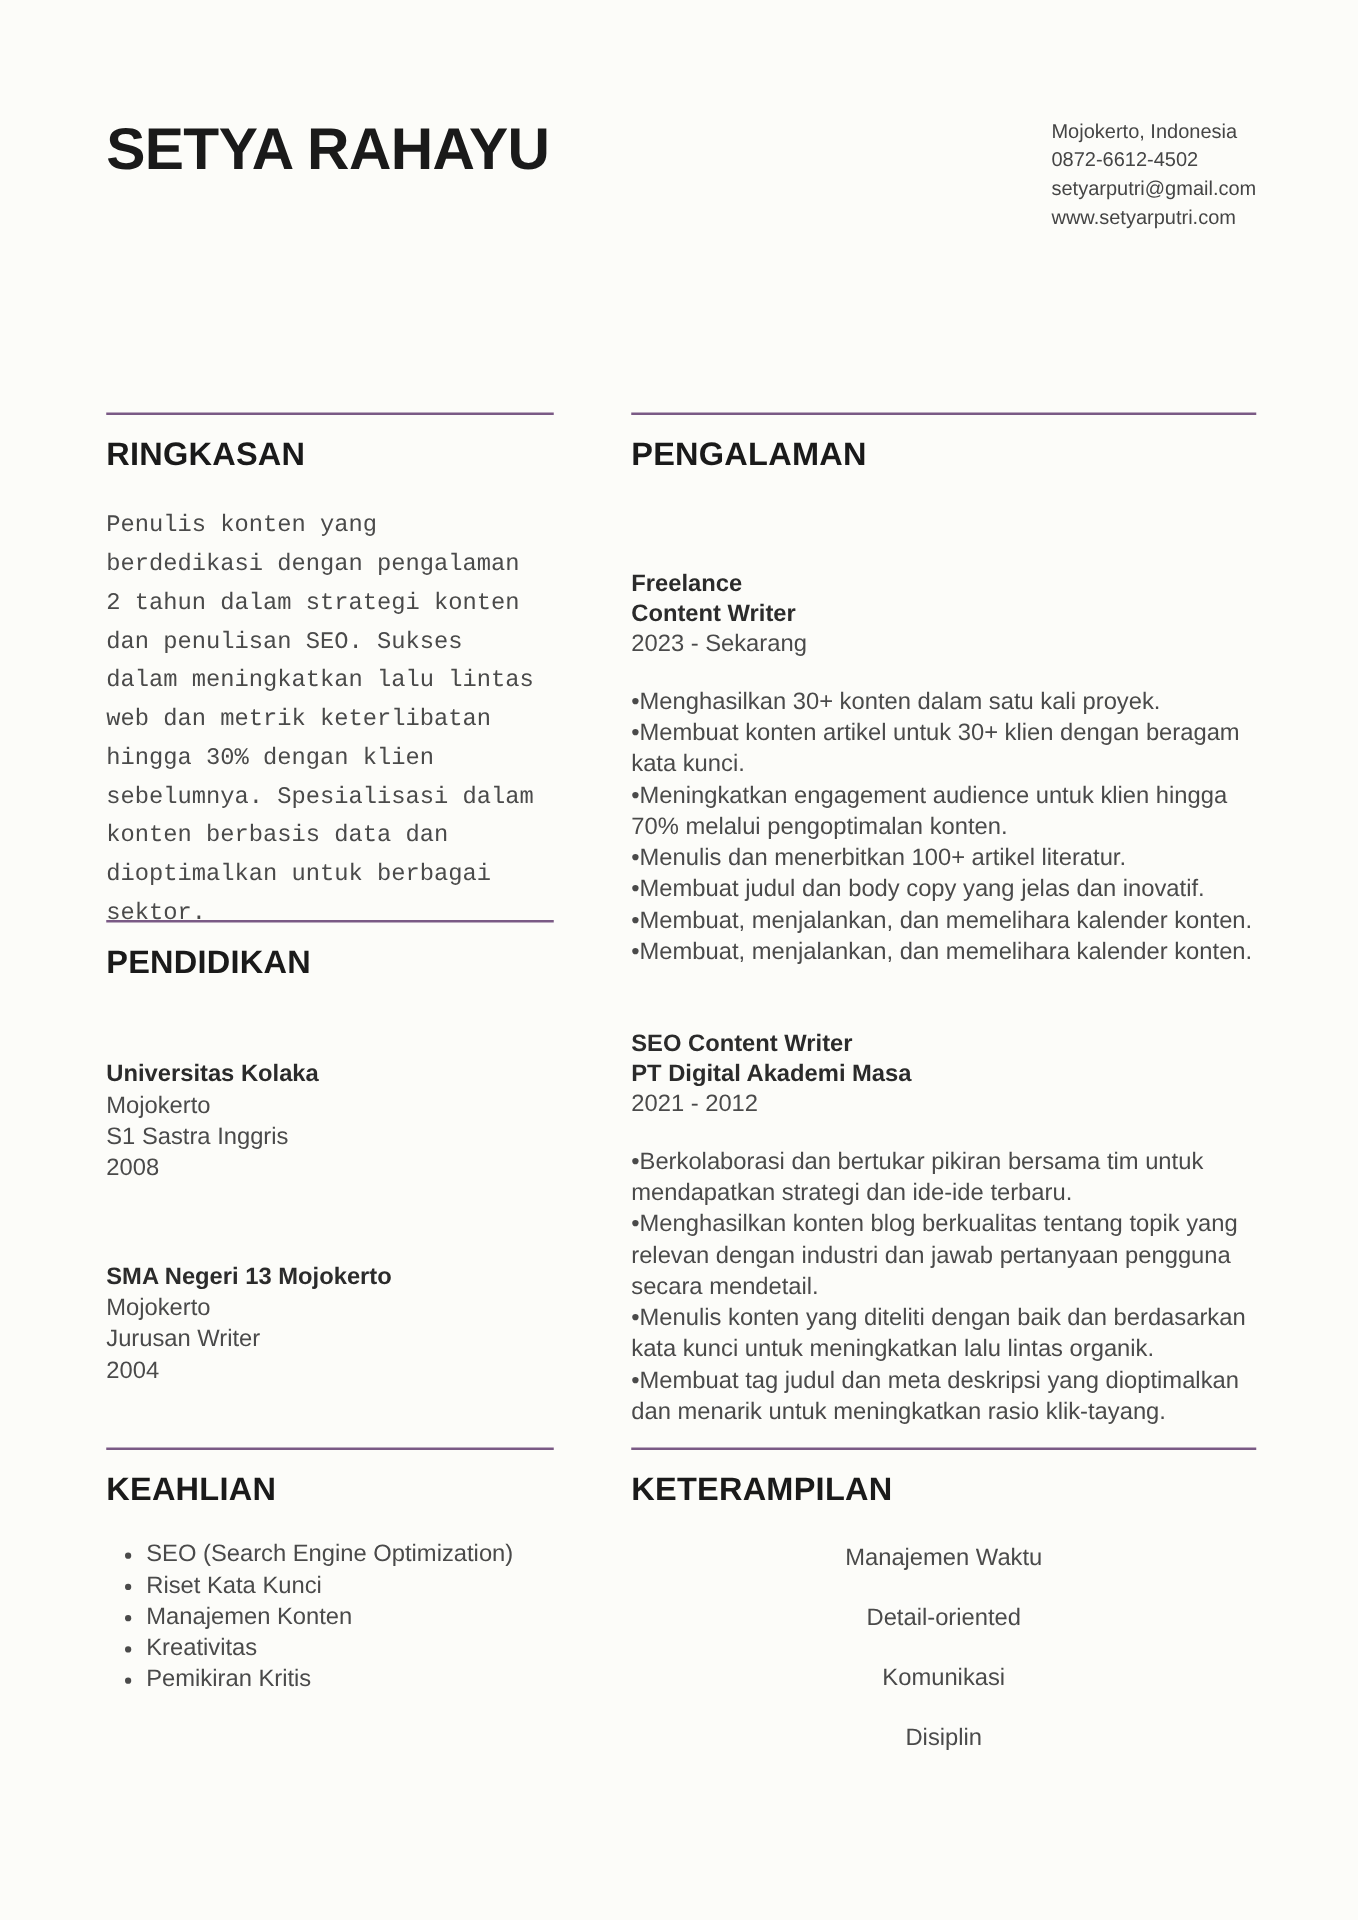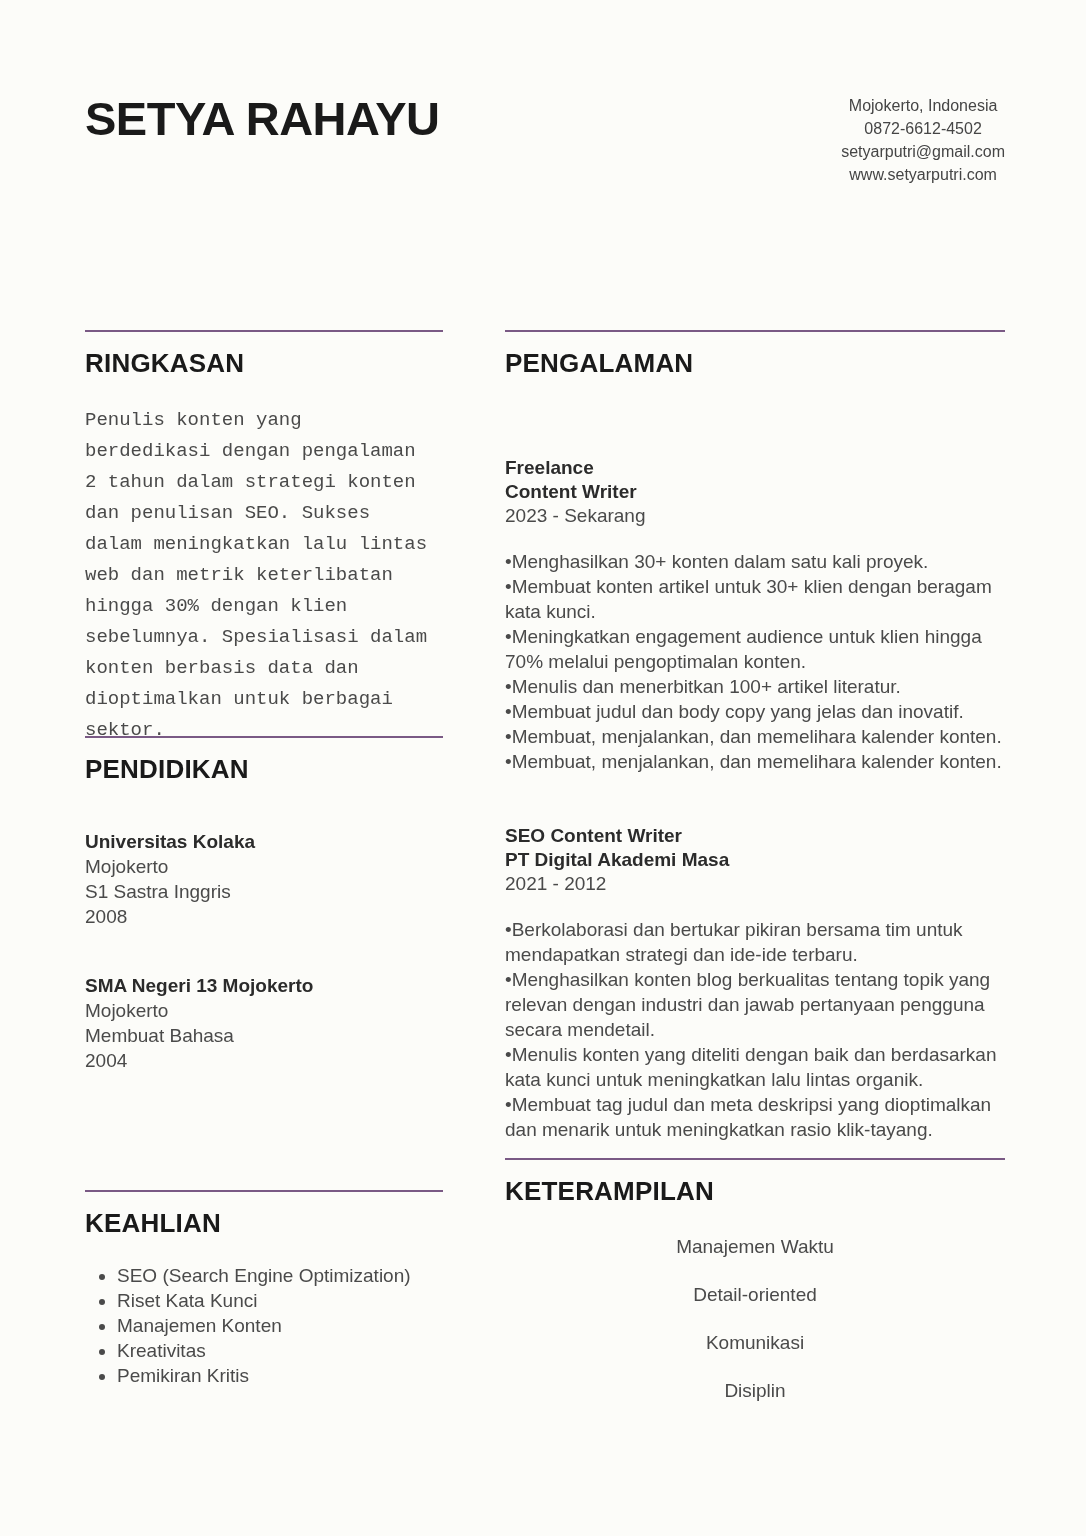--- a/index.html
+++ b/index.html
@@ -16,34 +16,34 @@
   }
 
   
   .name {
     position: absolute; left: 85px; top: 93px;
     font-size: 47px; font-weight: 800; line-height: 52px;
     letter-spacing: -0.5px; color: #1A1A1A;
   }
   .contact {
     position: absolute; right: 81px; top: 94px;
-    text-align: center;
+    text-align: left;
     font-size: 16px; line-height: 23px; color: #454545;
   }
   .contact .link { text-decoration: none; color: #454545; cursor: pointer; }
 
   
   .section {
     position: absolute;
     border-top: 2.5px solid #7A5A85;
   }
   .sec-ringkasan     { left: 85px;  top: 330px;  width: 358px; }
   .sec-pengalaman    { left: 505px; top: 330px;  width: 500px; }
   .sec-pendidikan    { left: 85px;  top: 736px;  width: 358px; }
-  .sec-keahlian      { left: 85px;  top: 1190px; width: 358px; }
+  .sec-keahlian      { left: 85px;  top: 1158px; width: 358px; }
   .sec-keterampilan  { left: 505px; top: 1158px; width: 500px; }
 
   .section h2 {
     margin: 16px 0 0 0;
     font-size: 26px; font-weight: 700; line-height: 31px;
     letter-spacing: 0.2px; color: #1A1A1A;
   }
 
   
   .summary {
@@ -63,21 +63,21 @@
   ul.bullets {
     list-style: none;
     margin: 21px 0 0 0; padding: 0;
   }
   ul.bullets li {
     font-size: 19px; line-height: 25px; color: #4A4A4A;
   }
   ul.bullets li::before { content: "\2022"; }
 
   
-  .edu { margin-top: 44px; font-size: 19px; line-height: 25px; color: #4A4A4A; }
+  .edu { margin-top: 62px; font-size: 19px; line-height: 25px; color: #4A4A4A; }
   .edu .school { font-weight: 700; color: #2B2B2B; }
 
   
   ul.skill-list {
     margin: 24px 0 0 0; padding: 0 0 0 32px;
     list-style: disc;
   }
   ul.skill-list li {
     font-size: 19px; line-height: 25px; color: #4A4A4A;
   }
@@ -148,21 +148,21 @@
     <div class="edu">
       <div class="school">Universitas Kolaka</div>
       <div>Mojokerto</div>
       <div>S1 Sastra Inggris</div>
       <div>2008</div>
     </div>
 
     <div class="edu">
       <div class="school">SMA Negeri 13 Mojokerto</div>
       <div>Mojokerto</div>
-      <div>Membuat Bahasa</div>
+      <div>Jurusan Writer</div>
       <div>2004</div>
     </div>
   </div>
 
   <div class="section sec-keahlian">
     <h2>KEAHLIAN</h2>
     <ul class="skill-list">
       <li>SEO (Search Engine Optimization)</li>
       <li>Riset Kata Kunci</li>
       <li>Manajemen Konten</li>

